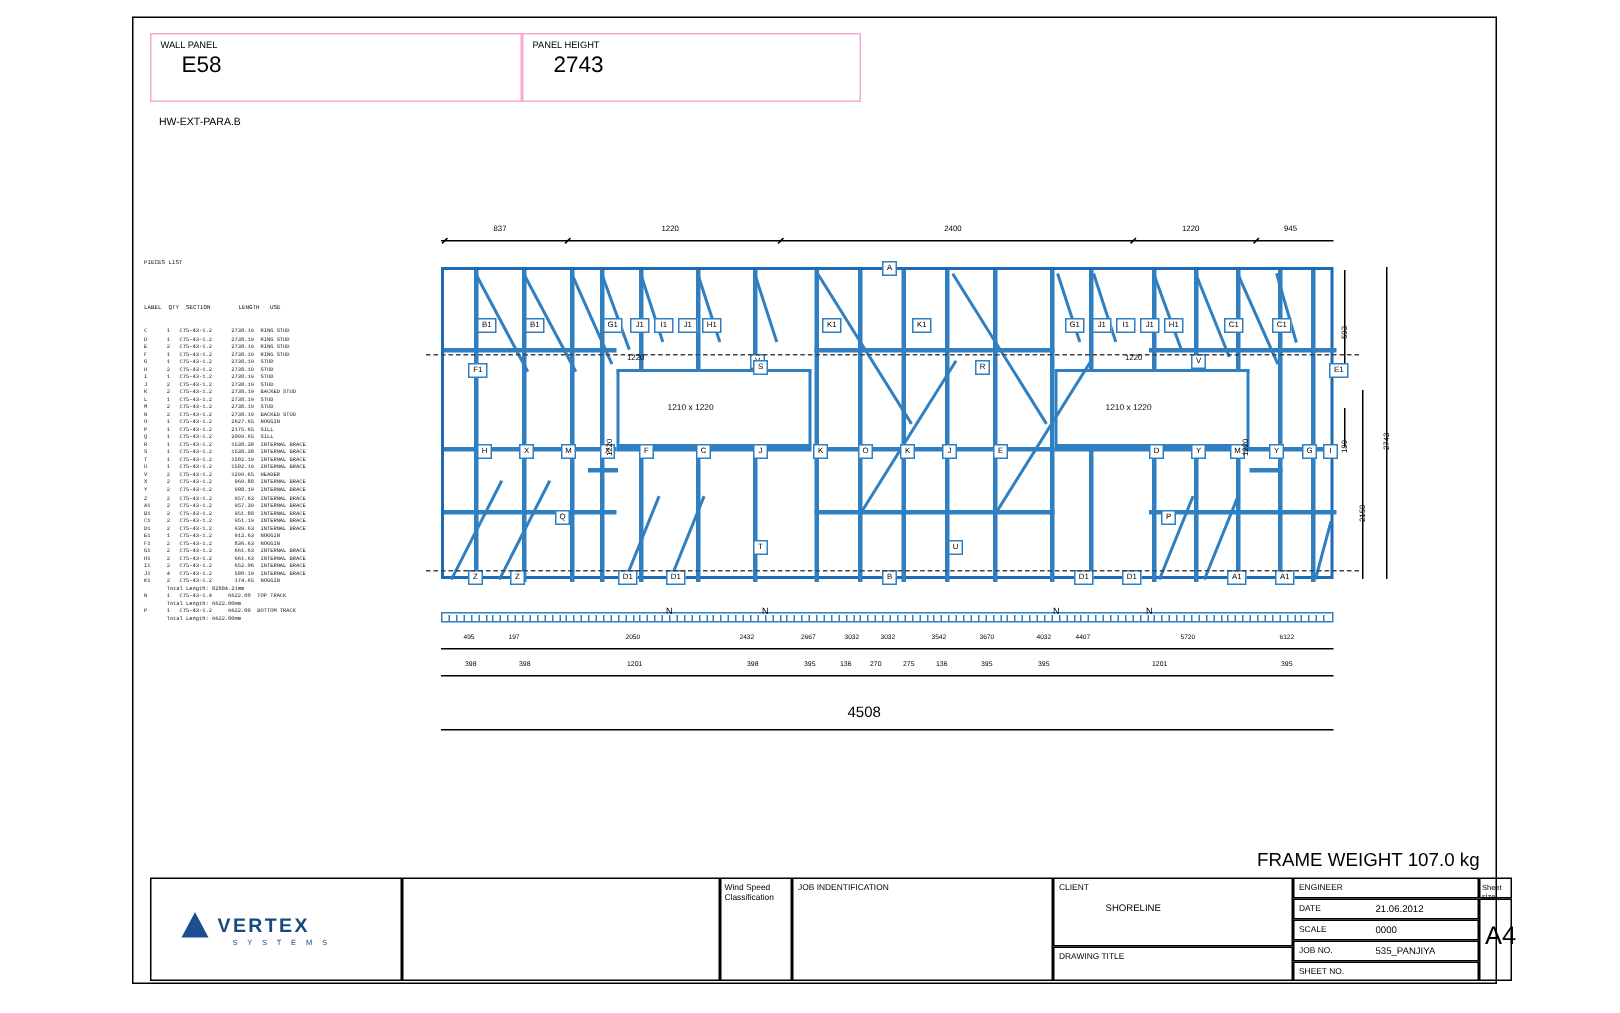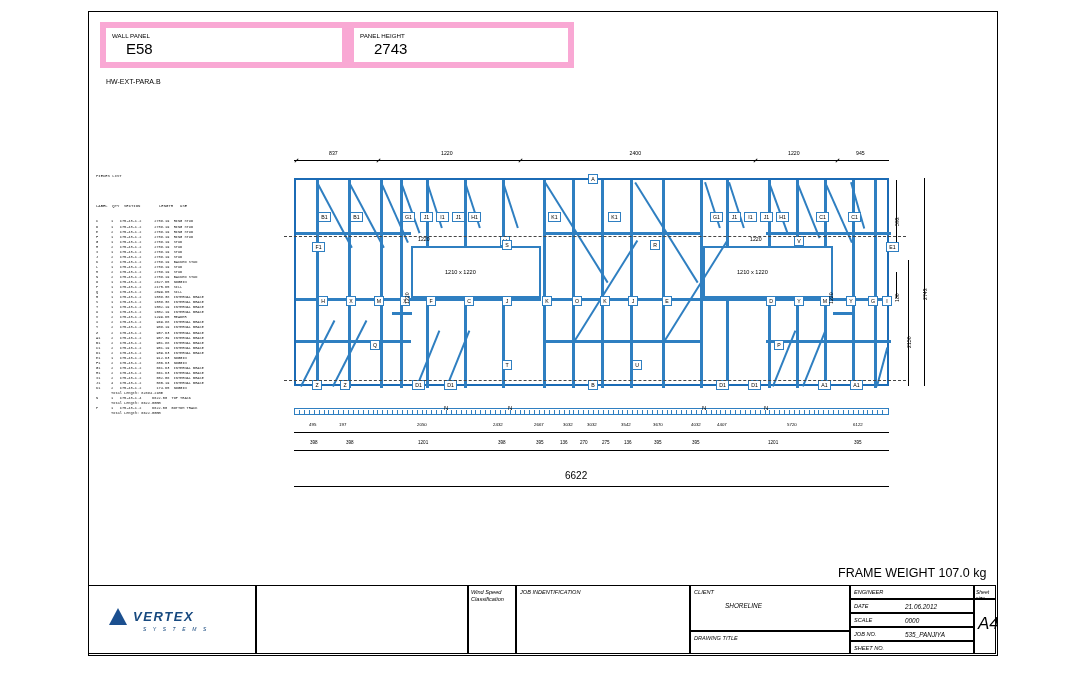--- a/index.html
+++ b/index.html
@@ -1,19 +1,19 @@
 <!DOCTYPE html>
 <html><head>
 <meta charset="utf-8">
 <style>
   html,body{margin:0;padding:0;background:#ffffff;}
   body{width:1080px;height:675px;font-family:"Liberation Sans",sans-serif;color:#000;overflow:hidden;}
   #sheet{position:absolute;left:0;top:0;width:1080px;height:675px;background:#fff;}
   .frame{position:absolute;left:88px;top:11px;width:908px;height:643px;border:1px solid #000;}
-  .box{position:absolute;border:6px solid #f9a8d4;box-sizing:border-box;}
+  .box{position:absolute;border:1px solid #f9a8d4;box-sizing:border-box;}
 
   
   #wp-box{left:100px;top:22px;width:248px;height:46px;}
   #ph-box{left:348px;top:22px;width:226px;height:46px;}
   .tb-lbl{position:absolute;left:6px;top:4px;font-size:6.2px;}
   .tb-val{position:absolute;left:20px;top:12px;font-size:15px;}
 
   #hw-code{position:absolute;left:106px;top:78px;font-size:7px;}
 
   
@@ -46,21 +46,21 @@
   .centerline{position:absolute;height:1px;border-top:1px dashed #444;}
 
   
   .plate{position:absolute;border:1px solid #2f7fc1;box-sizing:border-box;background:#fff;height:7px;}
   .nailtick{position:absolute;width:1px;height:4px;background:#2f7fc1;}
 
   
   #fw{position:absolute;left:838px;top:566px;font-size:12.5px;}
 
   
-  #tb{position:absolute;left:88px;top:585px;width:908px;height:69px;font-style:italic;}
+  #tb{position:absolute;left:100px;top:585px;width:908px;height:69px;}
   #tb .cell{position:absolute;border:1px solid #000;box-sizing:border-box;}
   #tb .clbl{position:absolute;font-size:5.6px;}
   #tb .cval{position:absolute;font-size:6.4px;}
 
   
   #logo{position:absolute;left:0px;top:0px;width:168px;height:69px;}
   #logoinner{position:absolute;left:20px;top:22px;display:flex;align-items:center;gap:6px;}
   #logotri{width:0;height:0;border-left:9px solid transparent;border-right:9px solid transparent;border-bottom:17px solid #1b4f8f;position:relative;}
   #logotxt{font-size:13px;letter-spacing:1.6px;color:#17497f;font-weight:bold;}
   #logosub{position:absolute;left:54px;top:40px;font-size:5px;letter-spacing:2.6px;color:#17497f;}
@@ -397,21 +397,21 @@
         <div class="dtxt" style="left: 300px; top: 300px; font-size: 4.6px;">270</div>
         <div class="dtxt" style="left: 322px; top: 300px; font-size: 4.6px;">275</div>
         <div class="dtxt" style="left: 344px; top: 300px; font-size: 4.6px;">136</div>
         <div class="dtxt" style="left: 374px; top: 300px; font-size: 4.6px;">395</div>
         <div class="dtxt" style="left: 412px; top: 300px; font-size: 4.6px;">395</div>
         <div class="dtxt" style="left: 488px; top: 300px; font-size: 4.6px;">1201</div>
         <div class="dtxt" style="left: 574px; top: 300px; font-size: 4.6px;">395</div>
       </div>
 
     <div class="dimline" style="left:14px;top:346px;width:595px;"></div>
-    <div class="dtxt" style="left:285px;top:330px;font-size:10px;">6622</div>
+    <div class="dtxt" style="left:285px;top:330px;font-size:10px;">4508</div>
 
     <div class="dimvert" style="left:616px;top:40px;height:62px;"></div>
     <div class="dtxtv" style="left:614px;top:86px;">593</div>
     <div class="dimvert" style="left:616px;top:132px;height:26px;"></div>
     <div class="dtxtv" style="left:614px;top:162px;">180</div>
     <div class="dimvert" style="left:628px;top:120px;height:126px;"></div>
     <div class="dtxtv" style="left:626px;top:208px;">2150</div>
     <div class="dimvert" style="left:644px;top:38px;height:208px;"></div>
     <div class="dtxtv" style="left:642px;top:160px;">2743</div>
 

